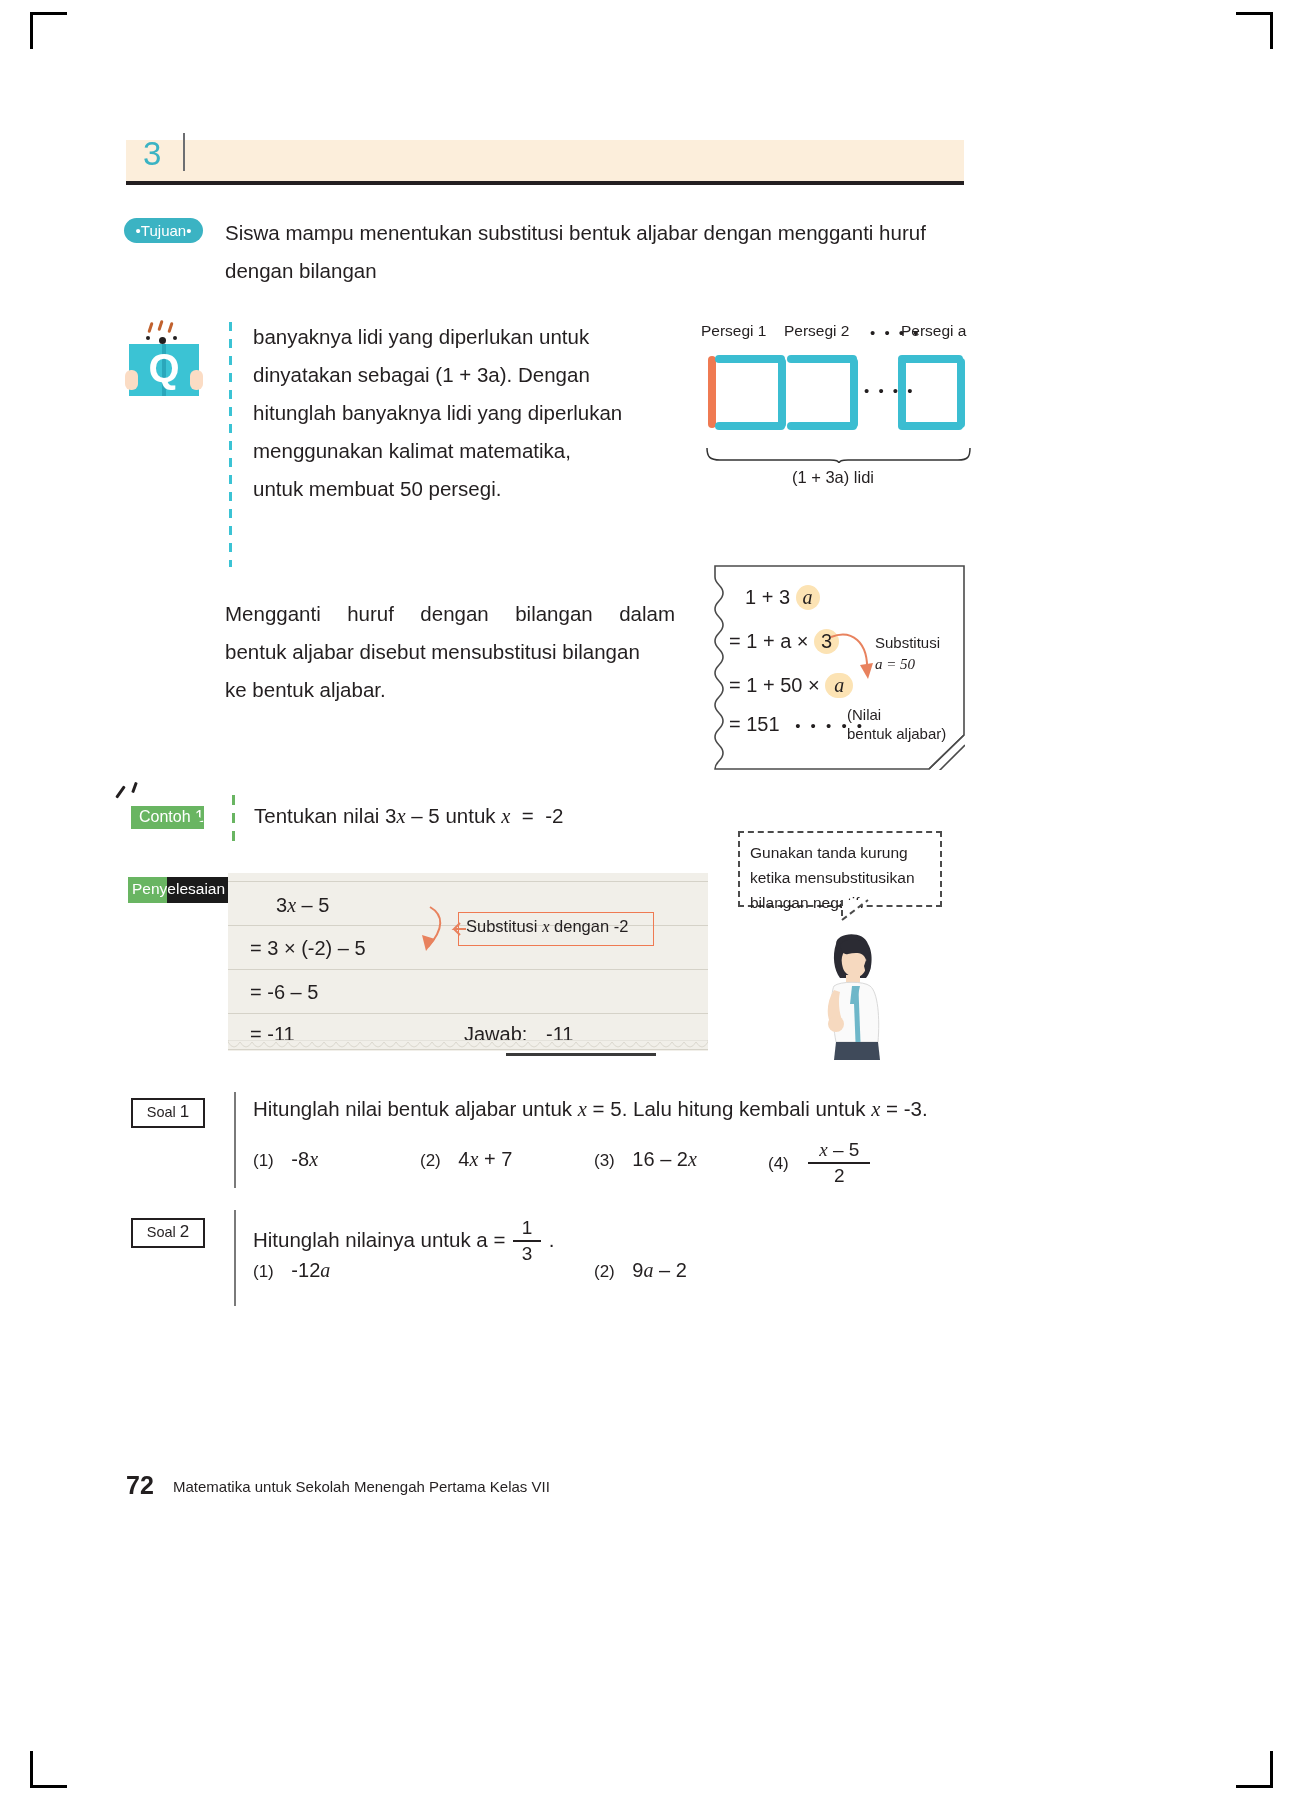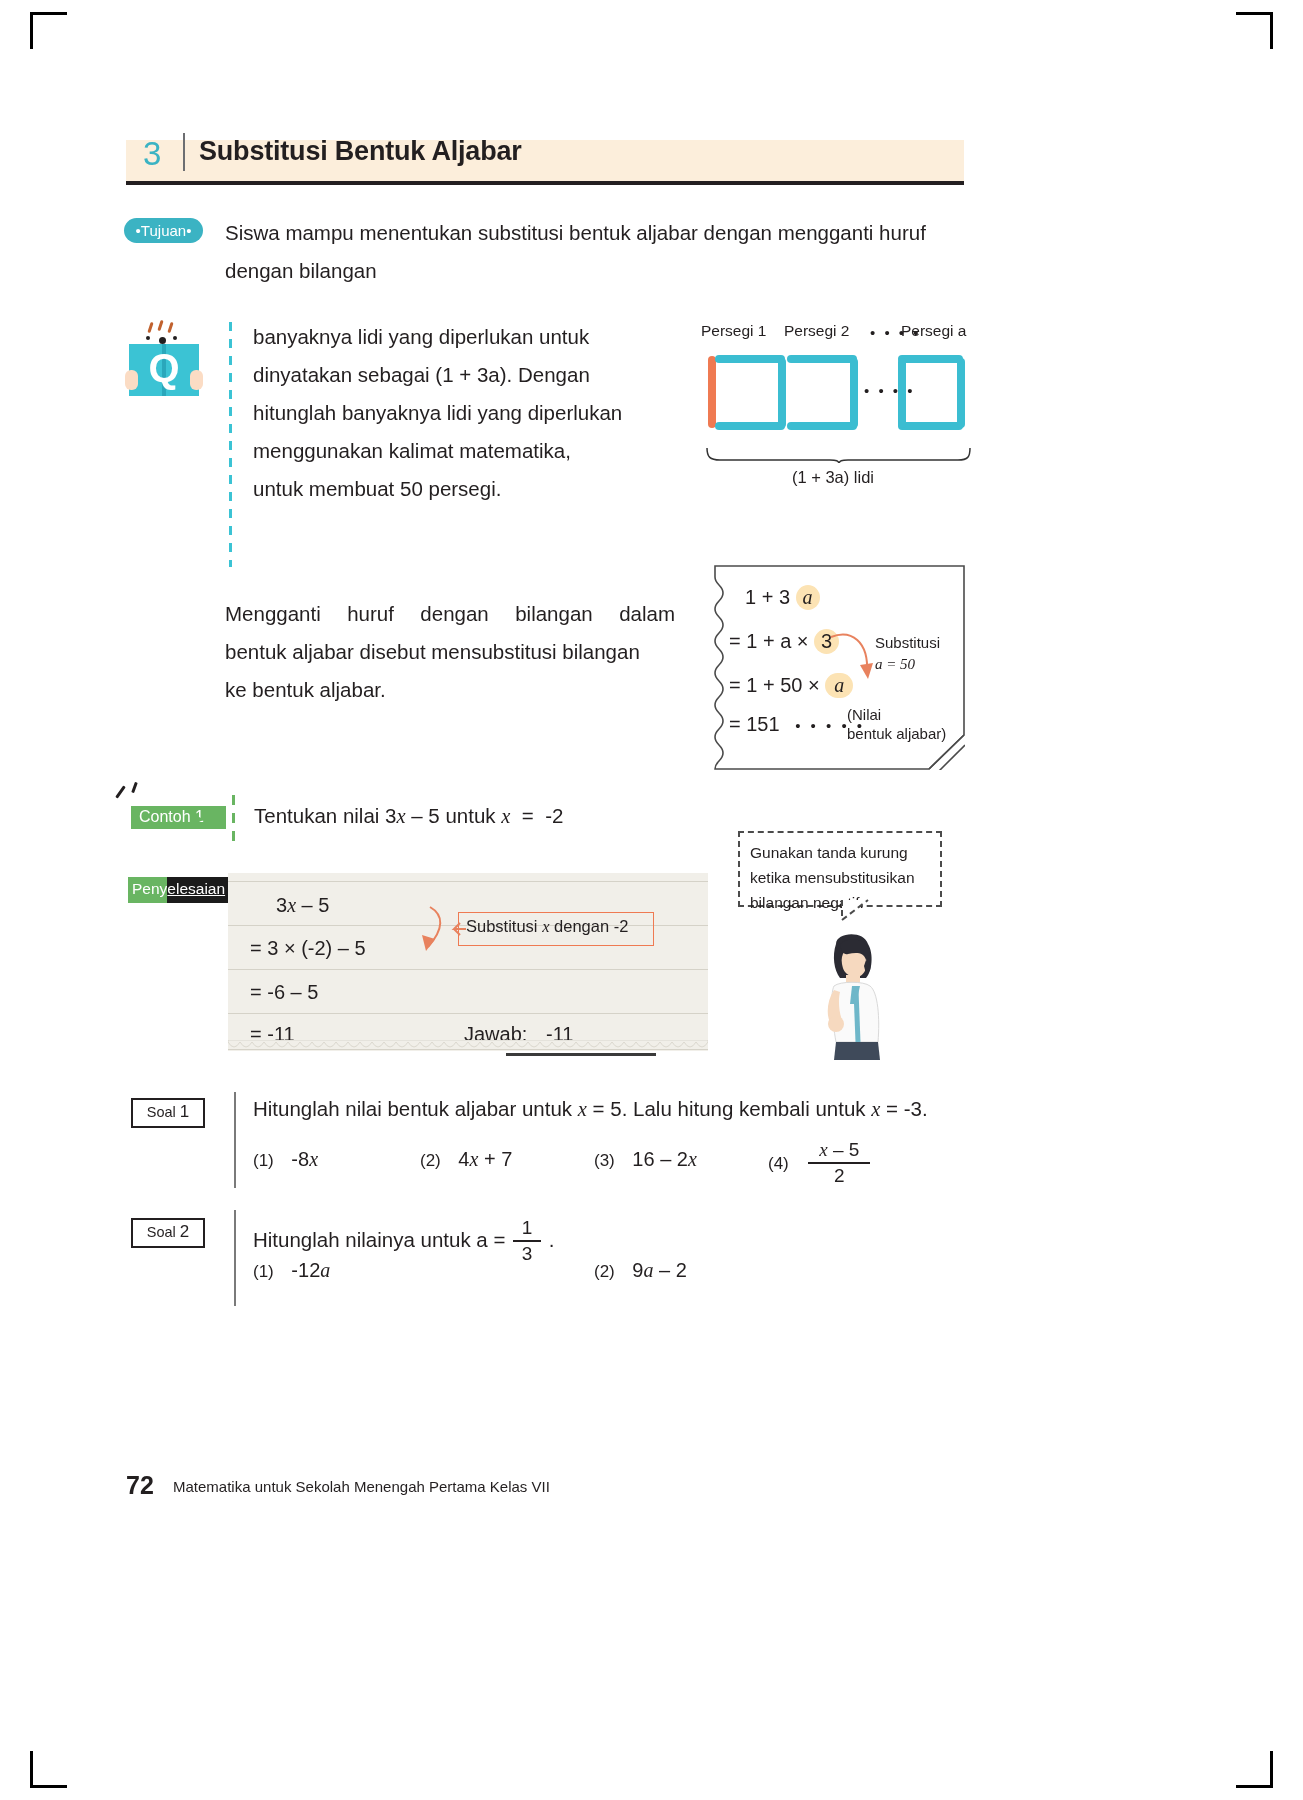--- a/index.html
+++ b/index.html
@@ -62,31 +62,31 @@
   
   .calcbox{position:absolute;left:707px;top:565px;width:258px;height:205px;}
   .calcline{position:absolute;font-size:20px;white-space:nowrap;}
   .hl{display:inline-block;background:#fce3b4;border-radius:50%;padding:1px 7px;}
   .hl.oval{border-radius:14px;padding:1px 9px;}
   .subsnote{position:absolute;font-size:15px;line-height:21px;}
   .nilainote{position:absolute;font-size:15px;line-height:19px;}
 
   
   .contoh-tag{position:absolute;left:131px;top:806px;background:#69b562;color:#fff;
-    font-size:16px;padding:2px 22px 3px 8px;}
+    font-size:16px;padding:2px 0 3px 8px;}
   .contoh-arrowtip{position:absolute;left:195px;top:815px;width:9px;height:9px;background:#69b562;}
   .contoh-tick{position:absolute;background:#231f20;width:3px;height:14px;border-radius:1px;}
   .contoh-bar{position:absolute;left:232px;top:795px;width:3px;height:52px;
     background:repeating-linear-gradient(to bottom,#69b562 0 10px,transparent 10px 18px);}
   .contoh-txt{position:absolute;left:254px;top:804px;font-size:20.5px;white-space:nowrap;}
 
   
   .peny{position:absolute;left:128px;top:877px;height:26px;display:flex;align-items:stretch;font-size:15.5px;}
   .peny .g{background:#69b562;color:#fff;padding:3px 0 10px 4px;}
-  .peny .k{background:#1b1b1b;color:#fff;padding:3px 5px 3px 0;text-decoration:underline;}
+  .peny .k{background:#1b1b1b;color:#fff;padding:3px 5px 3px 0;}
 
   
   .paper{position:absolute;left:228px;top:873px;width:480px;height:178px;background:#f1efe9;}
   .prow{position:absolute;left:0;width:480px;height:1px;background:#d5d2c8;}
   .pline{position:absolute;font-size:20px;white-space:nowrap;}
   .jawab{position:absolute;font-size:20px;}
   .jawab-underline{position:absolute;height:3px;background:#3a3a3a;}
   .zigzag{position:absolute;left:228px;top:1040px;width:480px;height:12px;}
 
   
@@ -125,21 +125,20 @@
 <div class="page">
 
   <div class="crop tl"></div>
   <div class="crop tr"></div>
   <div class="crop bl"></div>
   <div class="crop br"></div>
 
   <div class="hdr"></div>
   <div class="hdr-num">3</div>
   <div class="hdr-div"></div>
-  <div class="hdr-title">Substitusi Bentuk Aljabar</div>
   <div class="hdr-rule"></div>
 
   <div class="tujuan-pill">•Tujuan•</div>
   <div class="tujuan-txt">Siswa mampu menentukan substitusi bentuk aljabar dengan mengganti huruf dengan bilangan</div>
 
   <div class="qicon">
     <div class="qspark" style="left:20px;top:2px;transform:rotate(18deg);"></div>
     <div class="qspark" style="left:30px;top:0px;transform:rotate(18deg);"></div>
     <div class="qspark" style="left:40px;top:2px;transform:rotate(18deg);"></div>
     <div class="qdot" style="left:17px;top:16px;"></div>

